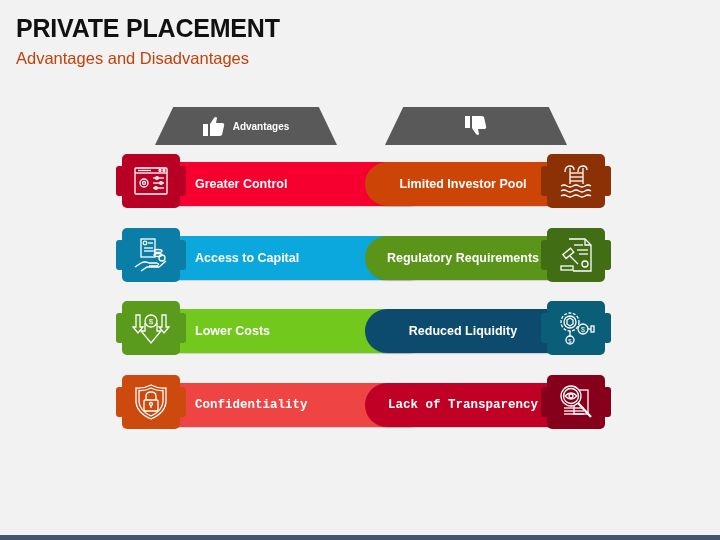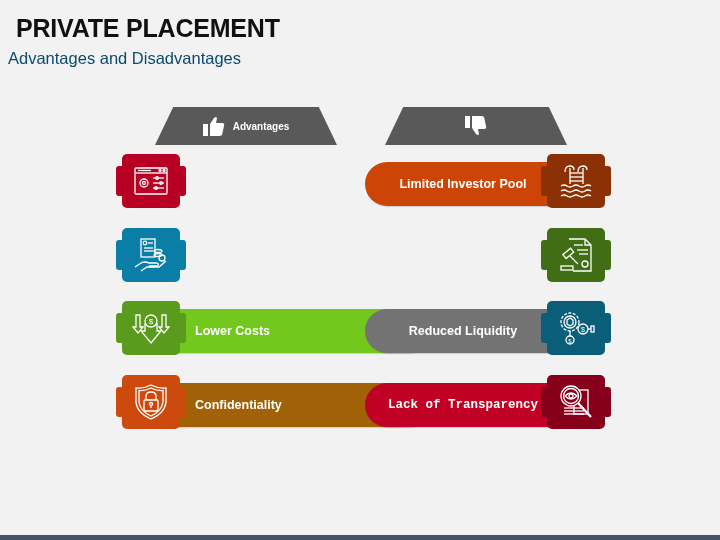--- a/index.html
+++ b/index.html
@@ -1,18 +1,18 @@
 <!DOCTYPE html>
 <html><head>
   <meta charset="utf-8">
   <style>
     html, body { margin:0; padding:0; }
     body { width:720px; height:540px; background:#f2f2f2; position:relative; overflow:hidden; font-family:"Liberation Sans", sans-serif; }
     .title { position:absolute; left:16px; top:14px; font-size:25px; font-weight:bold; color:#111; letter-spacing:-0.2px; }
-    .subtitle { position:absolute; left:8px; top:49px; font-size:16.5px; color:#0c4a6e; }
+    .subtitle { position:absolute; left:16px; top:49px; font-size:16.5px; color:#c2410c; }
     .header { position:absolute; top:107px; height:38px; display:flex; align-items:center; justify-content:center; color:#fff; font-weight:bold; font-size:10px; }
     .header .shape { position:absolute; inset:0; background:#595959; clip-path:polygon(10% 0, 90% 0, 100% 100%, 0 100%); }
     .header .content { position:relative; display:flex; align-items:center; gap:8px; }
     .header svg { display:block; }
     .hdr-adv { left:155px; width:182px; }
     .hdr-dis { left:385px; width:182px; }
     .row { position:absolute; height:48px; }
     .pill { position:absolute; top:4px; height:44px; border-radius:22px; display:flex; align-items:center; color:#fff; font-size:12.5px; font-weight:bold; box-shadow: 1px 1px 1px rgba(0,0,0,0.15); }
     .left .pill { left:40px; width:278px; border-top-left-radius:0; border-bottom-left-radius:0; padding-left:43px; box-sizing:border-box; }
     .right .pill { left:0; width:200px; border-top-right-radius:0; border-bottom-right-radius:0; justify-content:center; box-sizing:border-box; padding-right:4px; }
@@ -44,39 +44,45 @@
   <div class="shape"></div>
   <div class="content">
     <svg width="22" height="20" viewBox="0 0 22 20">
         <rect x="0" y="0" width="5" height="12" fill="#fff"></rect>
         <path d="M7 12 L11 18 Q13 20 14 18 L13 13 L20 13 Q22 12 21 10 L19 1 Q18 0 16 0 L7 0 Z" fill="#fff"></path>
       </svg>
   </div>
 </div>
 
 <div class="row left" style="left:112px; top:158px; width:320px;">
+  <div class="pill" style="background:#f5002f;">
+      <span>Greater Control</span>
+    </div>
   <div class="icon-box" style="background:#b80025;">
     <svg width="36" height="30" viewBox="0 0 36 30" fill="none" stroke="#fff" stroke-width="1.3">
         <rect x="2" y="2" width="32" height="26" rx="1"></rect>
         <line x1="2" y1="7" x2="34" y2="7"></line>
         <line x1="5" y1="4.5" x2="18" y2="4.5"></line>
         <circle cx="27" cy="4.5" r="1"></circle>
         <circle cx="31" cy="4.5" r="1"></circle>
         <circle cx="11" cy="17" r="4"></circle>
         <circle cx="11" cy="17" r="1.5"></circle>
         <line x1="20" y1="12" x2="31" y2="12"></line>
         <circle cx="24" cy="12" r="1.3"></circle>
         <line x1="20" y1="17" x2="31" y2="17"></line>
         <circle cx="28" cy="17" r="1.3"></circle>
         <line x1="20" y1="22" x2="31" y2="22"></line>
         <circle cx="23" cy="22" r="1.3"></circle>
       </svg>
   </div>
 </div>
 <div class="row left" style="left:112px; top:232px; width:320px;">
+  <div class="pill" style="background:#0aa8dc;">
+      <span>Access to Capital</span>
+    </div>
   <div class="icon-box" style="background:#0b7ea8;">
     <svg width="36" height="36" viewBox="0 0 36 36" fill="none" stroke="#fff" stroke-width="1.3">
         <rect x="8" y="2" width="14" height="18"></rect>
         <circle cx="12" cy="6" r="1.8"></circle>
         <line x1="15" y1="6" x2="20" y2="6"></line>
         <line x1="11" y1="11" x2="20" y2="11"></line>
         <line x1="11" y1="14" x2="20" y2="14"></line>
         <ellipse cx="25" cy="14" rx="4" ry="1.5"></ellipse>
         <ellipse cx="25" cy="18" rx="4" ry="1.5"></ellipse>
         <circle cx="29" cy="21" r="3"></circle>
@@ -92,21 +98,21 @@
     <svg width="38" height="34" viewBox="0 0 38 34" fill="none" stroke="#fff" stroke-width="1.3">
         <circle cx="19" cy="10" r="6"></circle>
         <text x="19" y="13" font-size="8" fill="#fff" stroke="none" text-anchor="middle" font-family="Liberation Sans, sans-serif">$</text>
         <path d="M13 12 L13 20 L9 20 L19 32 L29 20 L25 20 L25 12"></path>
         <path d="M4 4 L4 16 L1 16 L6 22 L11 16 L8 16 L8 4 Z"></path>
         <path d="M30 4 L30 16 L27 16 L32 22 L37 16 L34 16 L34 4 Z"></path>
       </svg>
   </div>
 </div>
 <div class="row left" style="left:112px; top:379px; width:320px;">
-  <div class="pill" style="background:#a16207;">
+  <div class="pill" style="background:#ef4444;font-family:Liberation Mono, monospace;">
       <span>Confidentiality</span>
     </div>
   <div class="icon-box" style="background:#cc4a0e;">
     <svg width="32" height="36" viewBox="0 0 32 36" fill="none" stroke="#fff" stroke-width="1.3">
         <path d="M16 1 Q24 5 31 4 L31 18 Q30 29 16 35 Q2 29 1 18 L1 4 Q8 5 16 1 Z"></path>
         <path d="M16 4 Q22 7 28 6.5 L28 18 Q27 27 16 32 Q5 27 4 18 L4 6.5 Q10 7 16 4 Z"></path>
         <path d="M11 16 L11 12 Q11 8 16 8 Q21 8 21 12 L21 16"></path>
         <rect x="9" y="16" width="14" height="11" rx="1"></rect>
         <circle cx="16" cy="20" r="1.5"></circle>
         <line x1="16" y1="21.5" x2="16" y2="24"></line>
@@ -127,36 +133,39 @@
         <line x1="11" y1="9" x2="24" y2="9"></line>
         <line x1="11" y1="13" x2="24" y2="13"></line>
         <line x1="11" y1="17" x2="24" y2="17"></line>
         <path d="M2 22 Q5 20 8 22 Q11 24 14 22 Q17 20 20 22 Q23 24 26 22 Q29 20 32 22"></path>
         <path d="M2 27 Q5 25 8 27 Q11 29 14 27 Q17 25 20 27 Q23 29 26 27 Q29 25 32 27"></path>
         <path d="M2 32 Q5 30 8 32 Q11 34 14 32 Q17 30 20 32 Q23 34 26 32 Q29 30 32 32"></path>
       </svg>
   </div>
 </div>
 <div class="row right" style="left:365px; top:232px; width:250px;">
+  <div class="pill" style="background:#5a951a;">
+      <span>Regulatory Requirements</span>
+    </div>
   <div class="icon-box" style="background:#416d14;">
     <svg width="34" height="36" viewBox="0 0 34 36" fill="none" stroke="#fff" stroke-width="1.3">
         <path d="M10 2 L26 2 L32 8 L32 34 L14 34"></path>
         <path d="M26 2 L26 8 L32 8"></path>
         <line x1="15" y1="8" x2="24" y2="8"></line>
         <line x1="18" y1="13" x2="29" y2="13"></line>
         <line x1="20" y1="17" x2="29" y2="17"></line>
         <circle cx="26" cy="27" r="3"></circle>
         <rect x="4" y="14" width="10" height="5" transform="rotate(-40 9 16)"></rect>
         <line x1="11" y1="19" x2="19" y2="27"></line>
         <rect x="2" y="29" width="12" height="4"></rect>
       </svg>
   </div>
 </div>
 <div class="row right" style="left:365px; top:305px; width:250px;">
-  <div class="pill" style="background:#737373;">
+  <div class="pill" style="background:#0c4a6e;">
       <span>Reduced Liquidity</span>
     </div>
   <div class="icon-box" style="background:#0a5e78;">
     <svg width="40" height="38" viewBox="0 0 40 38" fill="none" stroke="#fff" stroke-width="1.3">
         <circle cx="14" cy="13" r="9" stroke-dasharray="3 1.5"></circle>
         <circle cx="14" cy="13" r="6"></circle>
         <path d="M11 11 L14 9 L17 11 L17 15 L14 17 L11 15 Z"></path>
         <circle cx="27" cy="20" r="5"></circle>
         <text x="27" y="23" font-size="7" fill="#fff" stroke="none" text-anchor="middle" font-family="Liberation Sans, sans-serif">$</text>
         <line x1="32" y1="20" x2="35" y2="20"></line>

